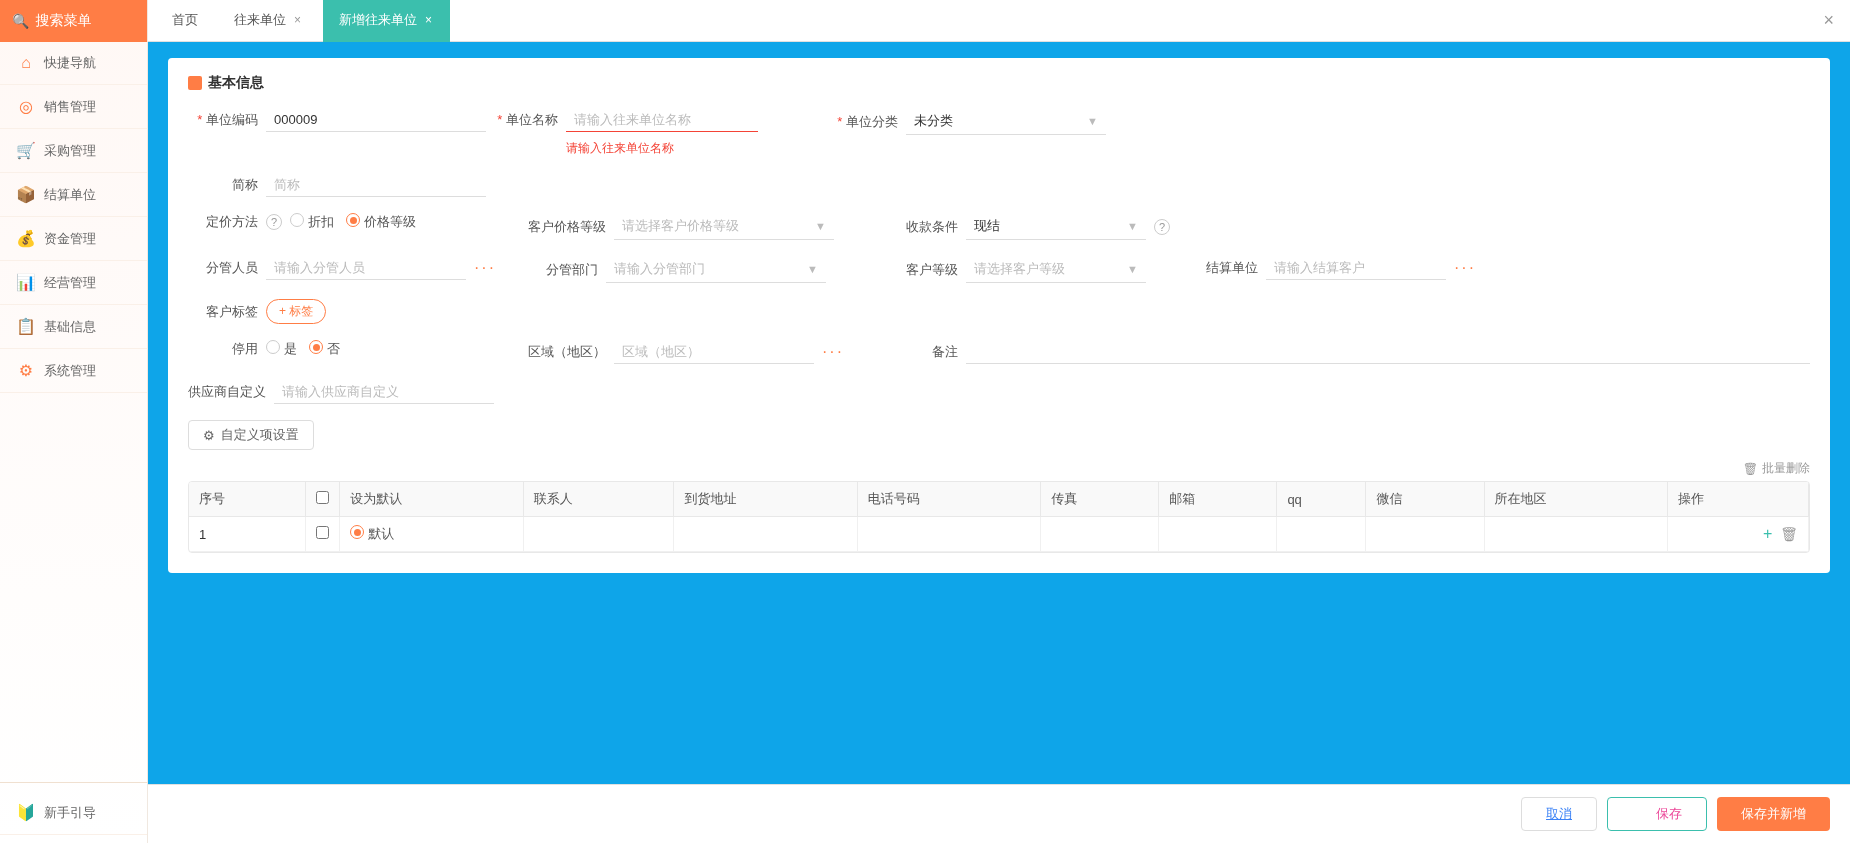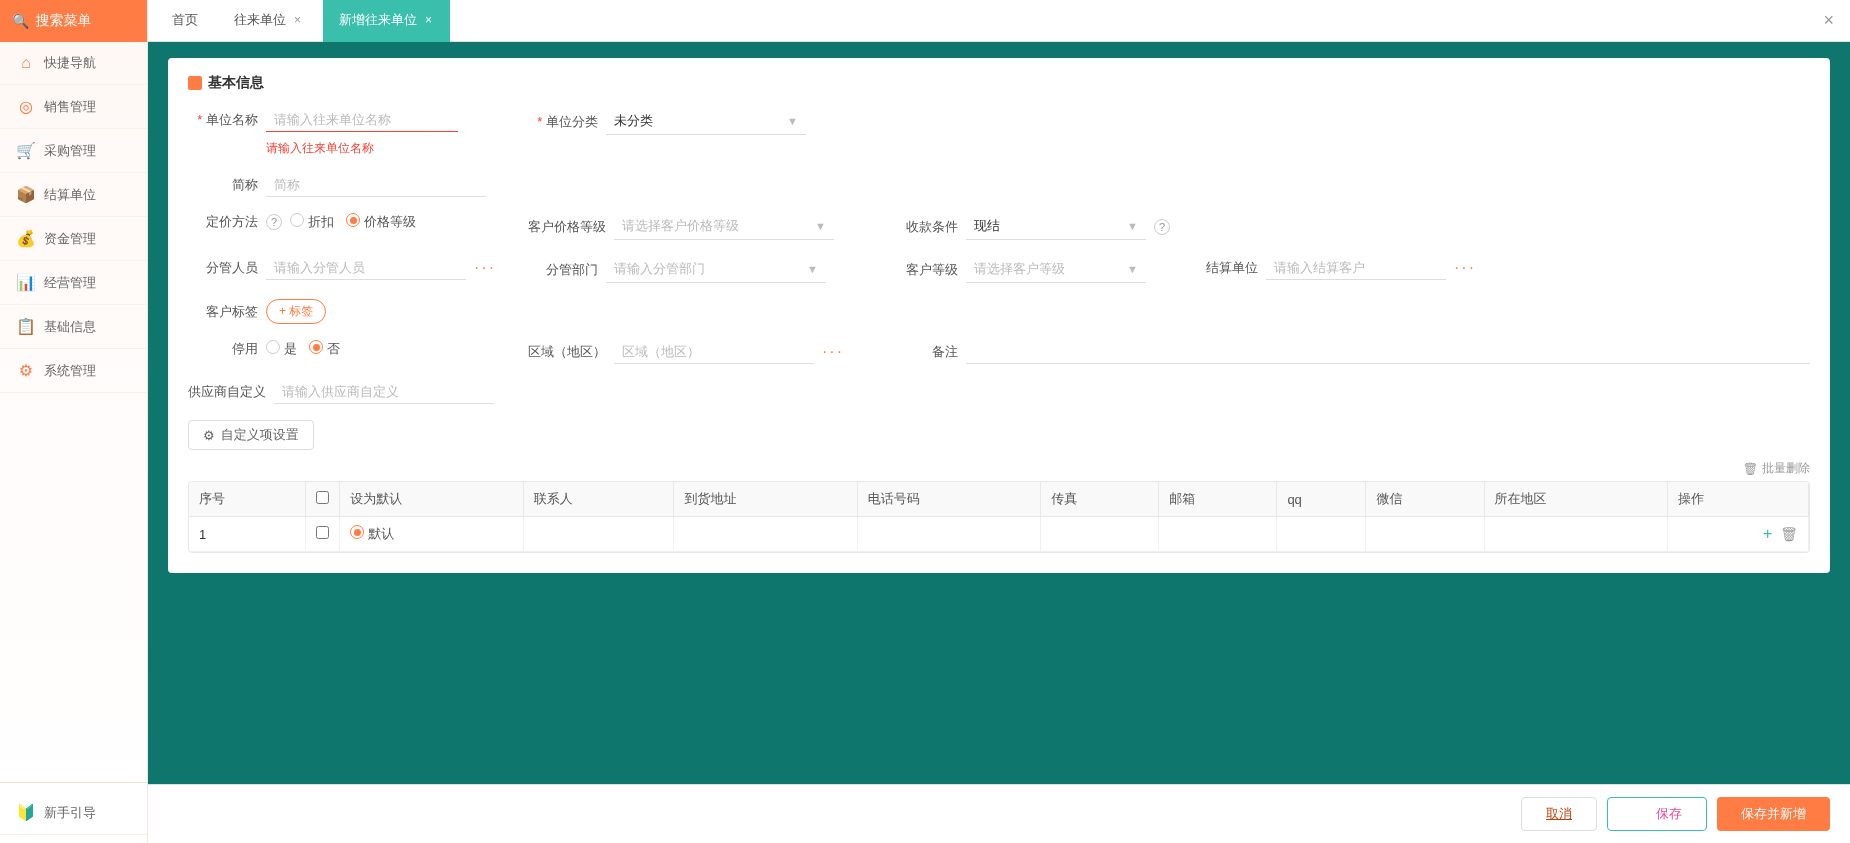--- a/index.html
+++ b/index.html
@@ -89,21 +89,21 @@
       font-size: 18px;
       color: #999;
       cursor: pointer;
       padding: 0 8px;
     }
 
     
     .content {
       flex: 1;
       overflow-y: auto;
-      background: #0f766e;
+      background: #0ea5e9;
       padding: 16px 20px;
     }
 
     
     .card {
       background: #fff;
       border-radius: 4px;
       padding: 16px 20px 20px;
       margin-bottom: 12px;
     }
@@ -306,21 +306,21 @@
       gap: 10px;
       flex-shrink: 0;
     }
     .btn {
       padding: 7px 24px;
       border-radius: 4px;
       font-size: 13px;
       cursor: pointer;
       border: 1px solid #ddd;
     }
-    .btn-cancel { background: #fff; color: #c2410c; border-color: #ddd; text-decoration: underline; }
+    .btn-cancel { background: #fff; color: #3b82f6; border-color: #ddd; text-decoration: underline; }
     .btn-save { background: #fff; color: #ec4899; border-color: #3bbfad; padding-left: 48px; }
     .btn-save-new { background: #ff7d45; color: #fff; border: none; }
     .field-row { display: flex; align-items: center; gap: 8px; }
   </style>
 </head>
 <body>
 
 <div class="sidebar">
   <div class="sidebar-top">
     <span>🔍</span>
@@ -386,20 +386,24 @@
 
   <div class="content">
     <div class="card">
       <div class="card-title">
         <span class="card-title-icon"></span>
         <span>基本信息</span>
       </div>
 
 
       <div class="form-row">
+        <div class="form-field" style="flex:0 0 auto; min-width:300px;">
+          <span class="form-label required">单位编码</span>
+          <input class="form-input" type="text" value="000009" style="max-width: 220px;">
+        </div>
         <div class="form-field" style="flex:0 0 auto; min-width:340px; flex-direction:column; align-items:flex-start;">
           <div class="field-row">
             <span class="form-label required">单位名称</span>
             <input class="form-input error" type="text" style="max-width: 240px; border-bottom-color: rgb(244, 67, 54);" placeholder="请输入往来单位名称">
           </div>
           <div style="padding-left:78px;">
             <span class="error-tip">请输入往来单位名称</span>
           </div>
         </div>
         <div class="form-field" style="flex:0 0 auto; min-width:300px;">

